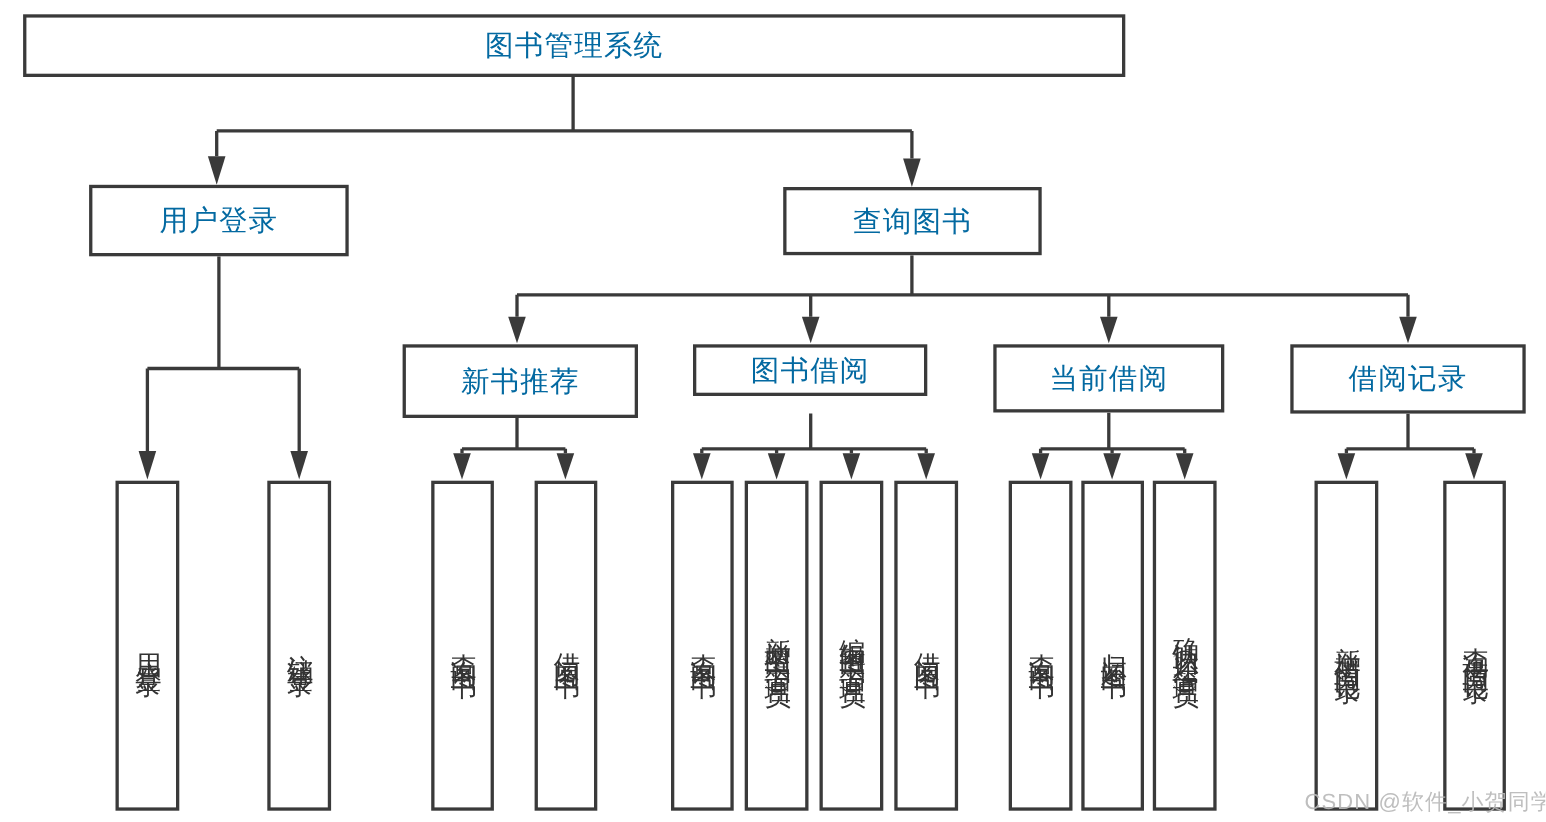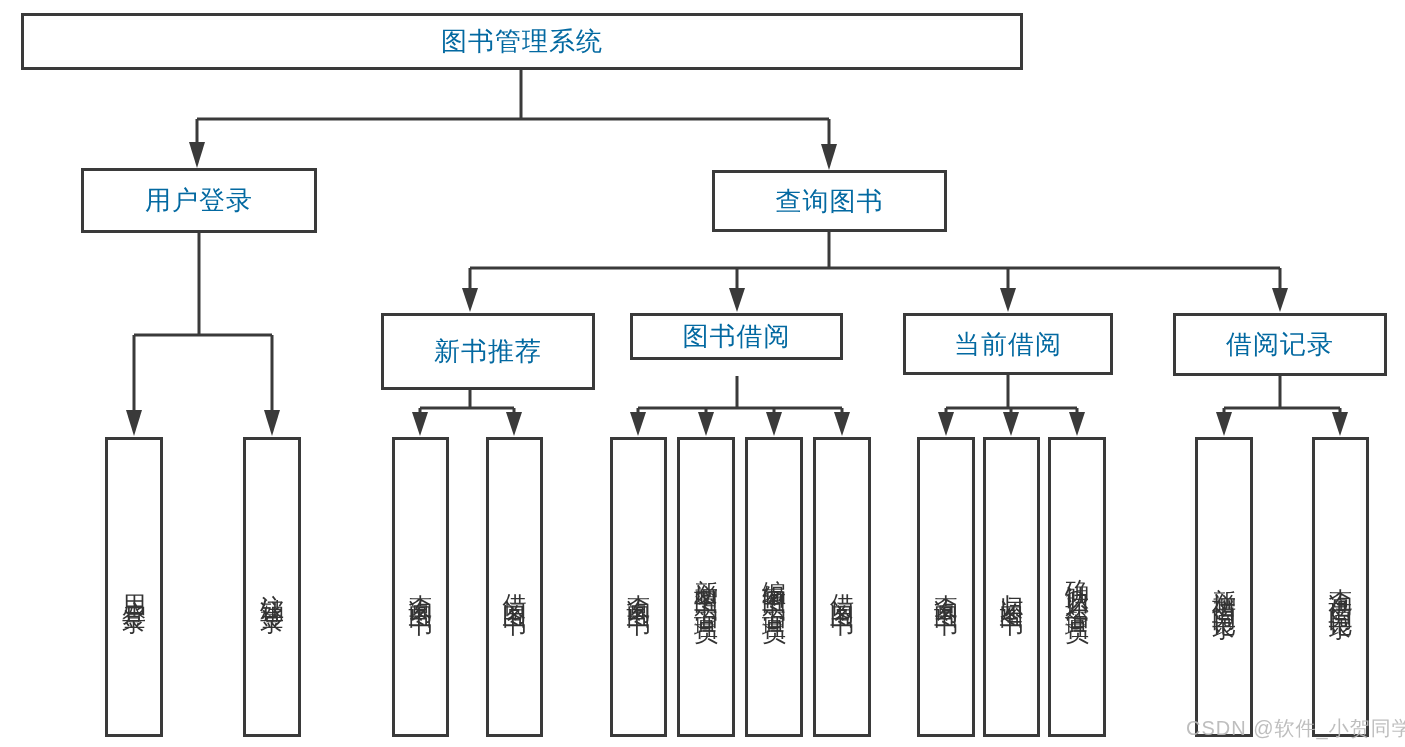--- a/index.html
+++ b/index.html
@@ -84,21 +84,21 @@
     <span>图书管理系统</span>
   </div>
 
   <div class="hbox" style="left:81px;top:168px;width:236px;height:65px">
     <span>用户登录</span>
   </div>
   <div class="hbox" style="left:712px;top:170px;width:235px;height:62px">
     <span>查询图书</span>
   </div>
 
-  <div class="hbox" style="left:381px;top:313px;width:214px;height:77px">
+  <div class="hbox" style="left:366px;top:313px;width:214px;height:67px">
     <span>新书推荐</span>
   </div>
   <div class="hbox" style="left:630px;top:313px;width:213px;height:47px">
     <span>图书借阅</span>
   </div>
   <div class="hbox" style="left:1173px;top:313px;width:214px;height:63px">
     <span>借阅记录</span>
   </div>
   <div class="hbox" style="left:903px;top:313px;width:210px;height:62px">
     <span>当前借阅</span>

